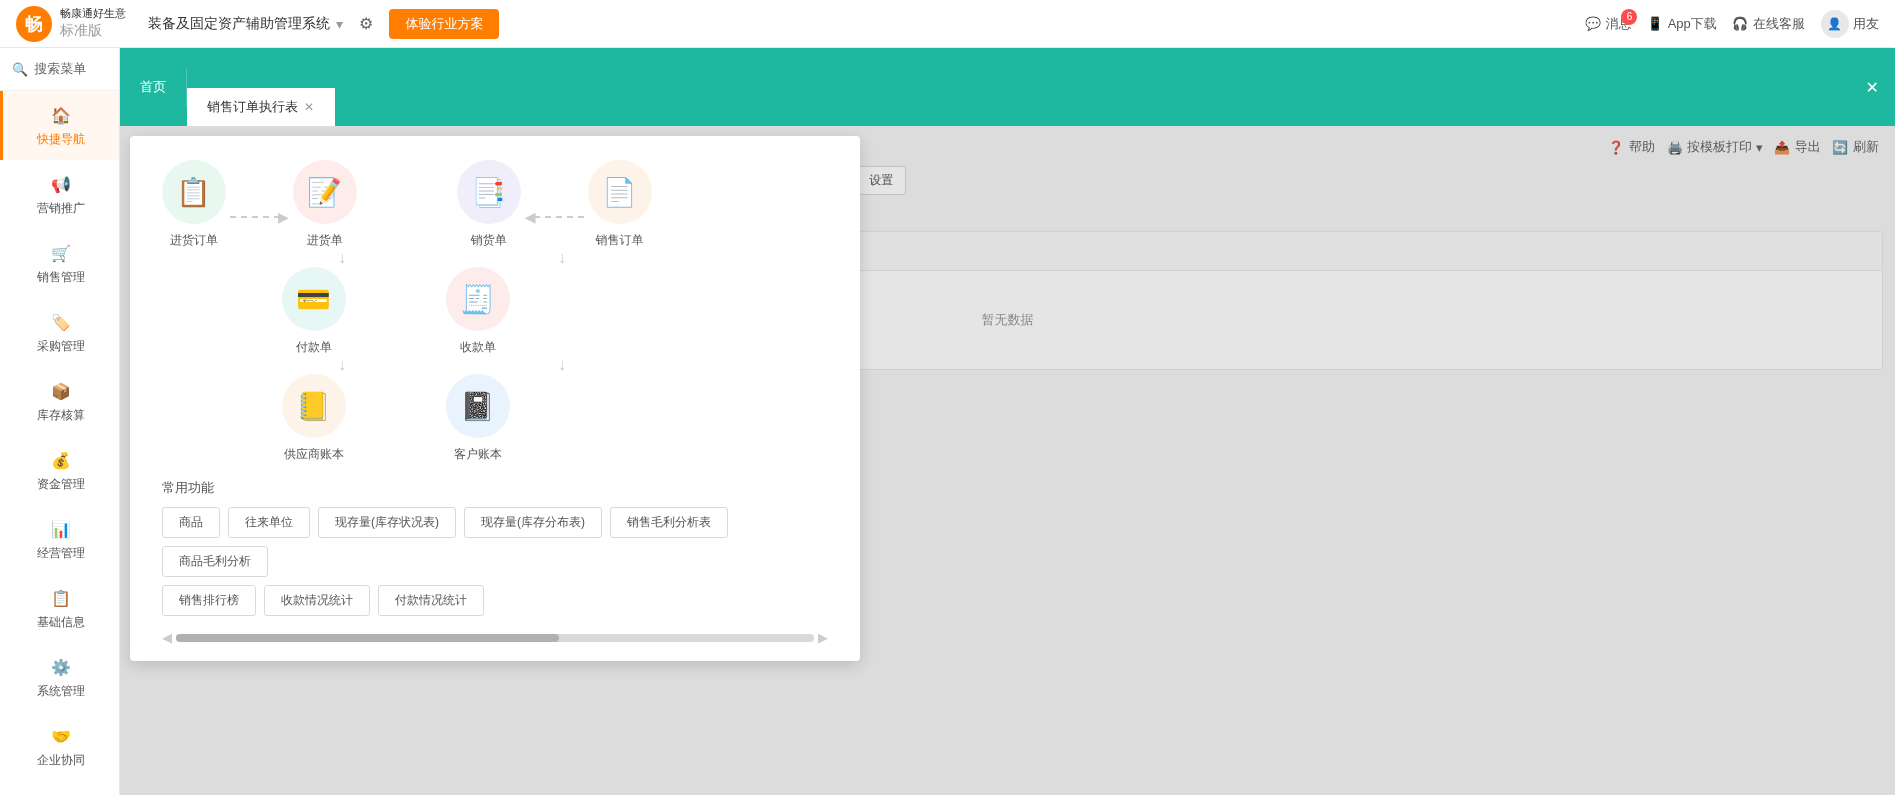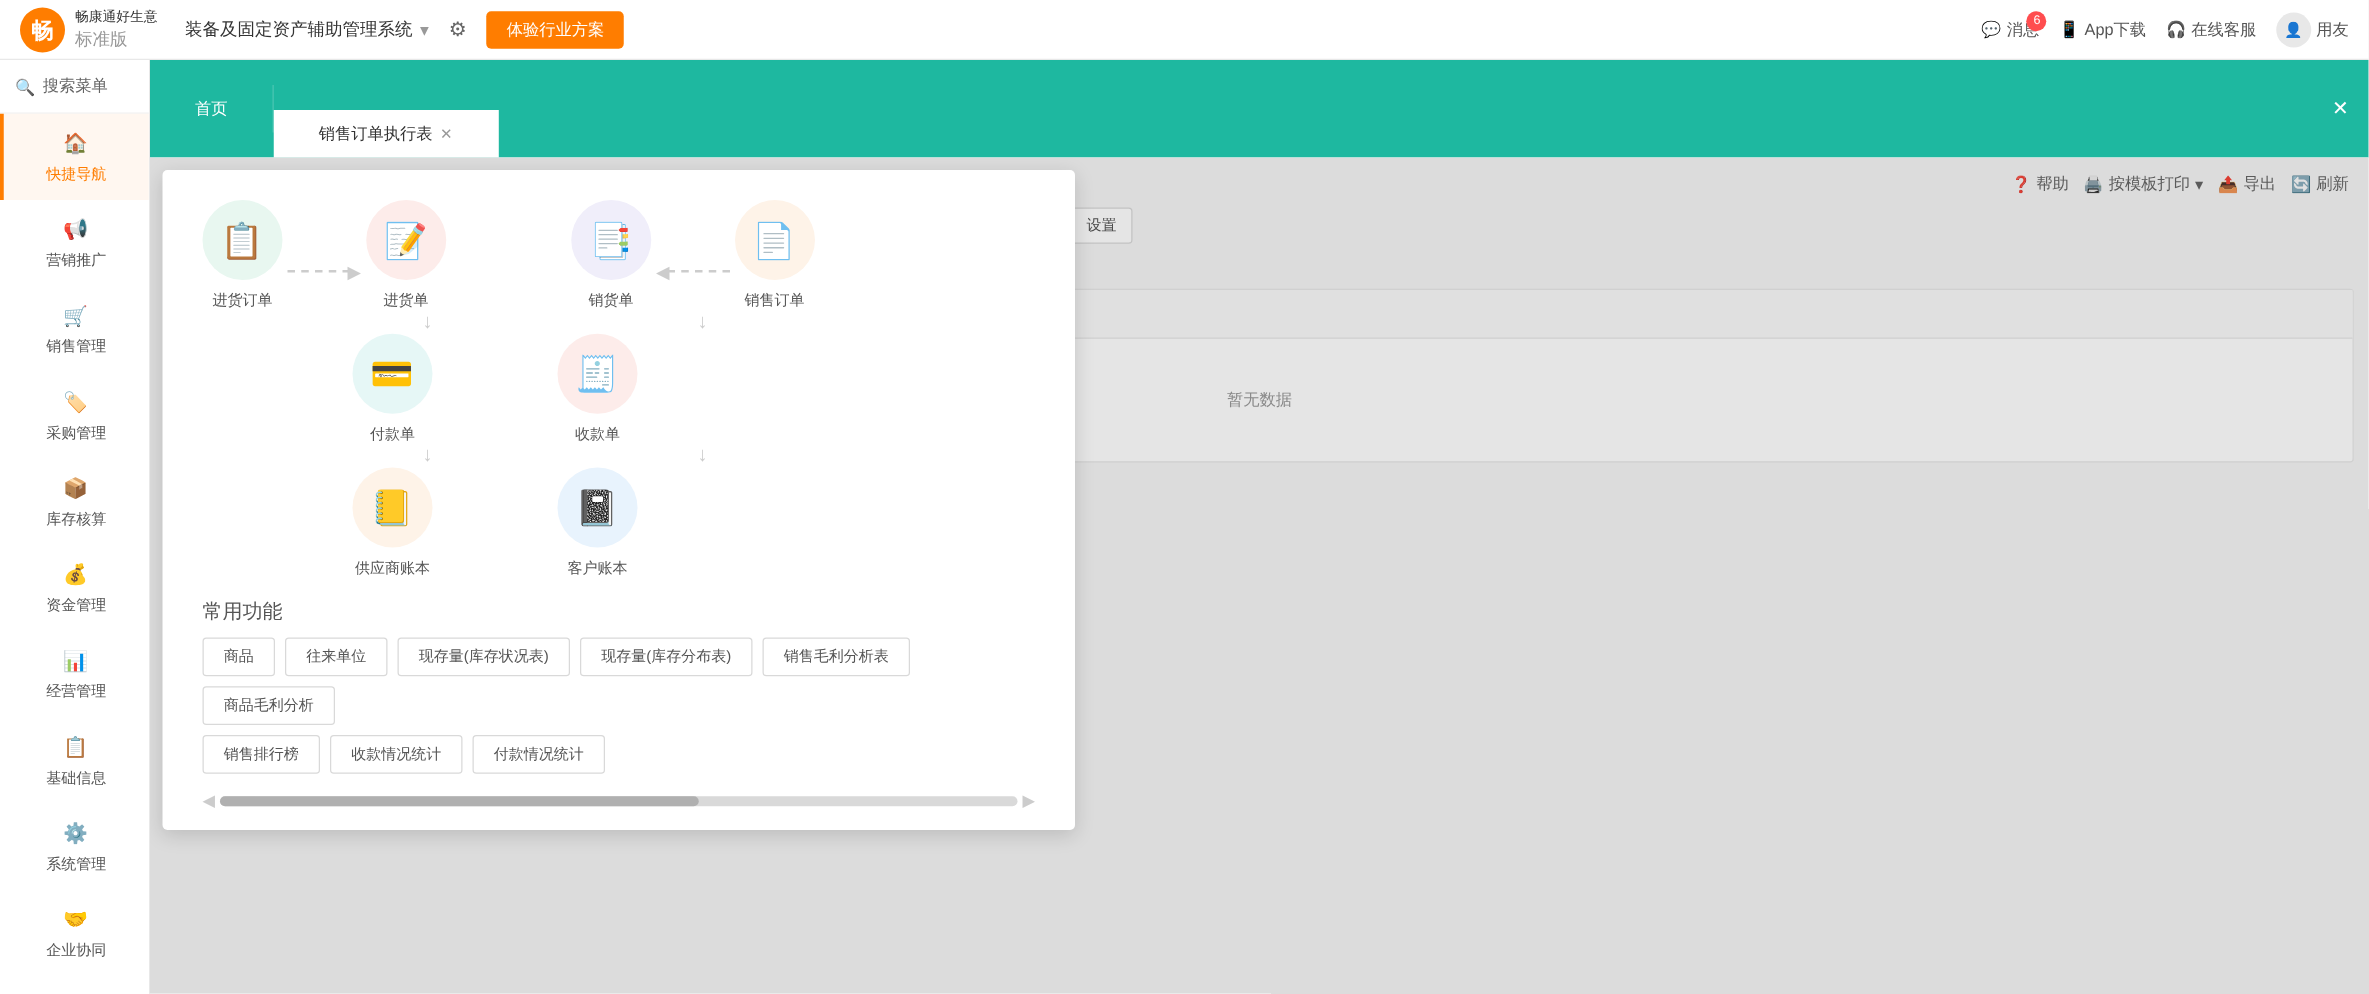--- a/index.html
+++ b/index.html
@@ -13,21 +13,21 @@
     }
     .topbar-logo {
       display: flex; align-items: center; gap: 8px;
       width: 120px; min-width: 120px;
     }
     .logo-icon {
       width: 36px; height: 36px; background: #ff7d00;
       border-radius: 50%; display: flex; align-items: center; justify-content: center;
       color: white; font-size: 18px; font-weight: bold;
     }
-    .logo-text { font-size: 11px; color: #333; line-height: 1.3; }
+    .logo-text { font-size: 11px; color: #333; line-height: 1.3; font-family: Liberation Mono, monospace; }
     .topbar-title {
       display: flex; align-items: center; gap: 6px;
       color: #333; font-size: 14px; font-weight: 500;
     }
     .gear-btn {
       background: none; border: none; cursor: pointer;
       color: #666; font-size: 16px; padding: 4px;
     }
     .trial-btn {
       background: #ff7d00; color: white; border: none;
@@ -86,21 +86,21 @@
     
     .main { flex: 1; display: flex; flex-direction: column; overflow: hidden; }
 
     
     .tabbar {
       display: flex; align-items: center; background: #1eb8a0;
       padding: 0; min-height: 40px; border-bottom: none;
     }
     .tab {
       display: flex; align-items: center; gap: 6px;
-      padding: 10px 36px; cursor: pointer; font-size: 13px; color: rgba(255,255,255,0.8);
+      padding: 10px 20px; cursor: pointer; font-size: 13px; color: rgba(255,255,255,0.8);
       border-right: 1px solid rgba(255,255,255,0.2);
     }
     .tab.active { background: #fff; color: #333; border-bottom: none; margin-top: 40px; }
     .tab.home { color: white; }
     .tab-close { color: #999; font-size: 12px; cursor: pointer; }
     .tabbar-spacer { flex: 1; }
     .tabbar-close-btn {
       padding: 0 16px; color: white; font-size: 16px; cursor: pointer;
     }
 
@@ -137,21 +137,21 @@
     .circle-orange2 { background: #fef3e8; color: #e07c30; }
     .circle-blue { background: #e8f3fd; color: #3a8de0; }
 
     .workflow-label { font-size: 12px; color: #555; text-align: right; }
     .workflow-col {
       display: flex; flex-direction: column; align-items: center;
     }
 
     
     .common-functions { margin-top: 16px; }
-    .common-title { font-size: 16px; color: #555; margin-bottom: 10px; font-weight: 500; }
+    .common-title { font-size: 13px; color: #555; margin-bottom: 10px; font-weight: 500; }
     .func-btns { display: flex; flex-wrap: wrap; gap: 8px; margin-bottom: 8px; }
     .func-btn {
       border: 1px solid #d9d9d9; background: white; padding: 6px 16px;
       border-radius: 3px; cursor: pointer; font-size: 12px; color: #555;
       white-space: nowrap;
     }
 
     
     .popup-scrollbar {
       display: flex; align-items: center; gap: 4px;

